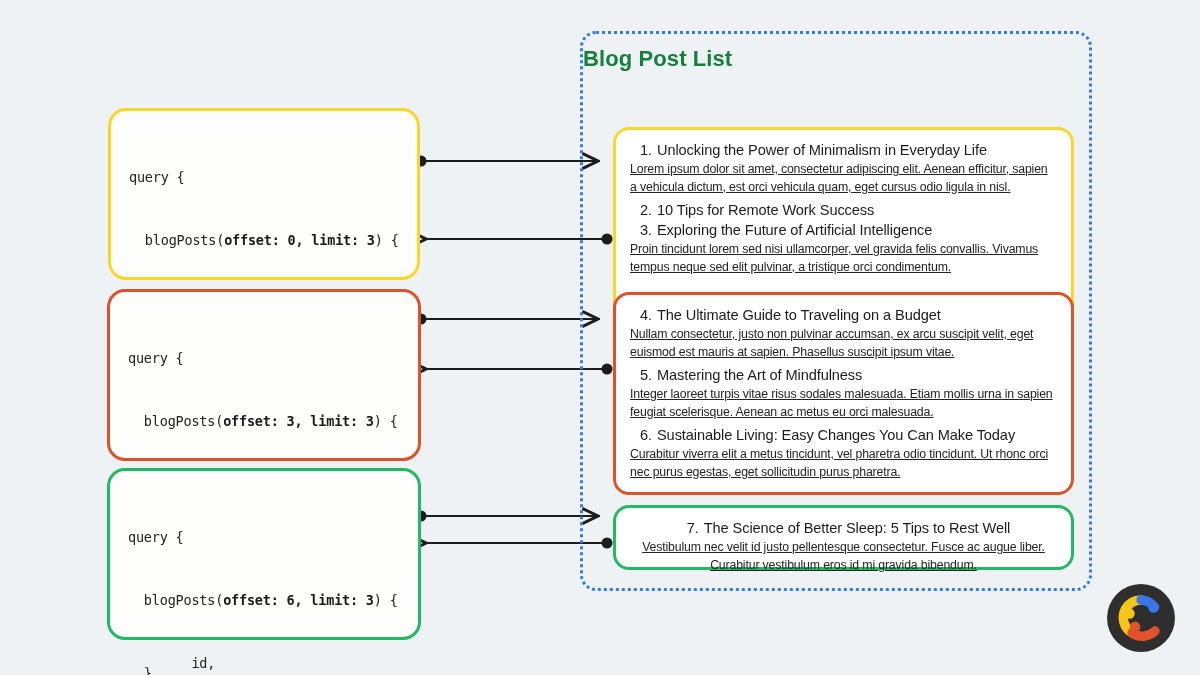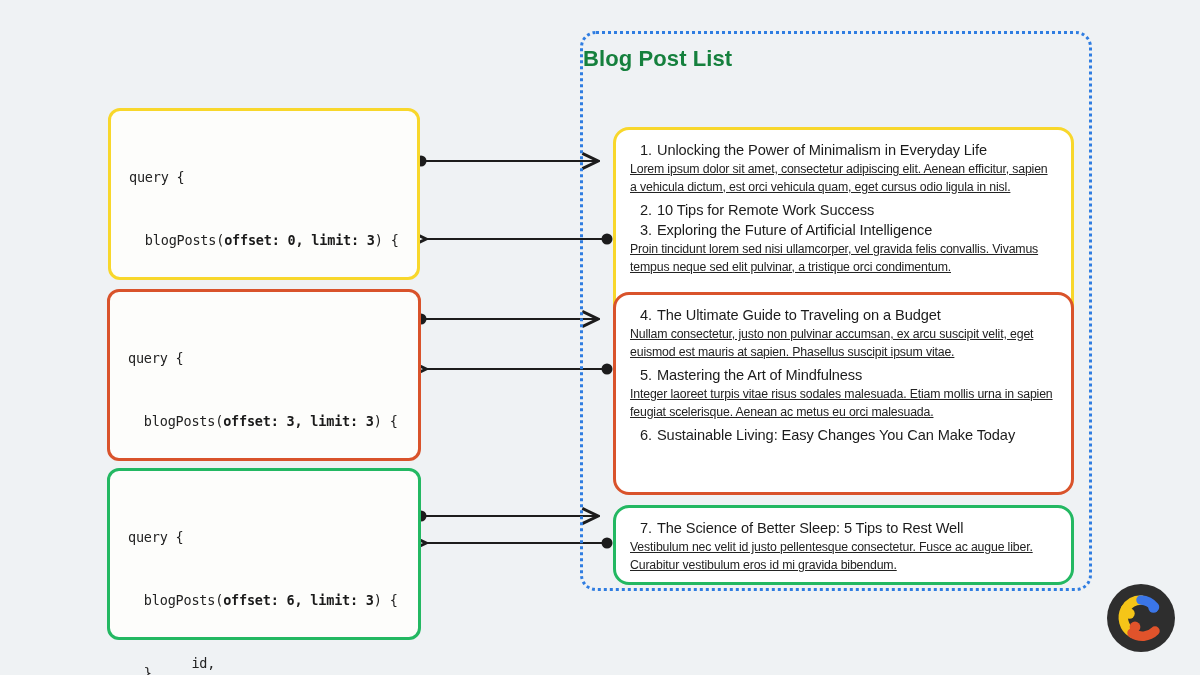--- a/index.html
+++ b/index.html
@@ -13,21 +13,21 @@
   #canvas {
     position: relative;
     width: 1200px; height: 675px;
     background: #eff2f4;
   }
 
   
   .query-card {
     position: absolute;
     background: #fdfdfb;
-    border-radius: 12px;
+    border-radius: 18px;
     border: 3px solid #cccccc;
     font-family: "DejaVu Sans Mono", "Liberation Mono", monospace;
     font-size: 13.5px;
     line-height: 21px;
     color: #222222;
     white-space: pre;
     padding: 14px 18px;
     letter-spacing: -0.2px;
   }
   .query-card .ln { display: block; }
@@ -60,21 +60,21 @@
     position: absolute;
     left: 30px;
     width: 461px;
     background: #ffffff;
     border: 3px solid #cccccc;
     border-radius: 16px;
     padding: 8px 14px 10px 14px;
   }
   #group-card-0 { top: 52px;  height: 195px; border-color: #F8D72B; margin-top: 41px; }
   #group-card-1 { top: 258px; height: 203px; border-color: #D9532B; }
-  #group-card-2 { top: 471px; height: 80px;  border-color: #23B862; }
+  #group-card-2 { top: 471px; height: 65px;  border-color: #23B862; text-align: center; }
 
   .post-title {
     font-size: 14.6px;
     color: #1b1b1b;
     margin: 4px 0 3px 10px;
     letter-spacing: -0.1px;
     white-space: nowrap;
   }
   .post-title .num { margin-right: 5px; }
   .post-body {
@@ -179,20 +179,21 @@
       <div class="post-title"><span class="num">3.</span><span>Exploring the Future of Artificial Intelligence</span></div>
       <div class="post-body">Proin tincidunt lorem sed nisi ullamcorper, vel gravida felis convallis. Vivamus tempus neque sed elit pulvinar, a tristique orci condimentum.</div>
     </div>
 
     <div class="group-card" id="group-card-1">
       <div class="post-title"><span class="num">4.</span><span>The Ultimate Guide to Traveling on a Budget</span></div>
       <div class="post-body">Nullam consectetur, justo non pulvinar accumsan, ex arcu suscipit velit, eget euismod est mauris at sapien. Phasellus suscipit ipsum vitae.</div>
       <div class="post-title"><span class="num">5.</span><span>Mastering the Art of Mindfulness</span></div>
       <div class="post-body">Integer laoreet turpis vitae risus sodales malesuada. Etiam mollis urna in sapien feugiat scelerisque. Aenean ac metus eu orci malesuada.</div>
       <div class="post-title"><span class="num">6.</span><span>Sustainable Living: Easy Changes You Can Make Today</span></div>
+      <div class="post-body">Curabitur viverra elit a metus tincidunt, vel pharetra odio tincidunt. Ut rhonc orci nec purus egestas, eget sollicitudin purus pharetra.</div>
     </div>
 
     <div class="group-card" id="group-card-2">
       <div class="post-title"><span class="num">7.</span><span>The Science of Better Sleep: 5 Tips to Rest Well</span></div>
       <div class="post-body">Vestibulum nec velit id justo pellentesque consectetur. Fusce ac augue liber. Curabitur vestibulum eros id mi gravida bibendum.</div>
     </div>
   </div>
 
   <svg id="logo" viewBox="0 0 70 70">
     <circle cx="35" cy="35" r="34" fill="#2e2e2e"></circle>

